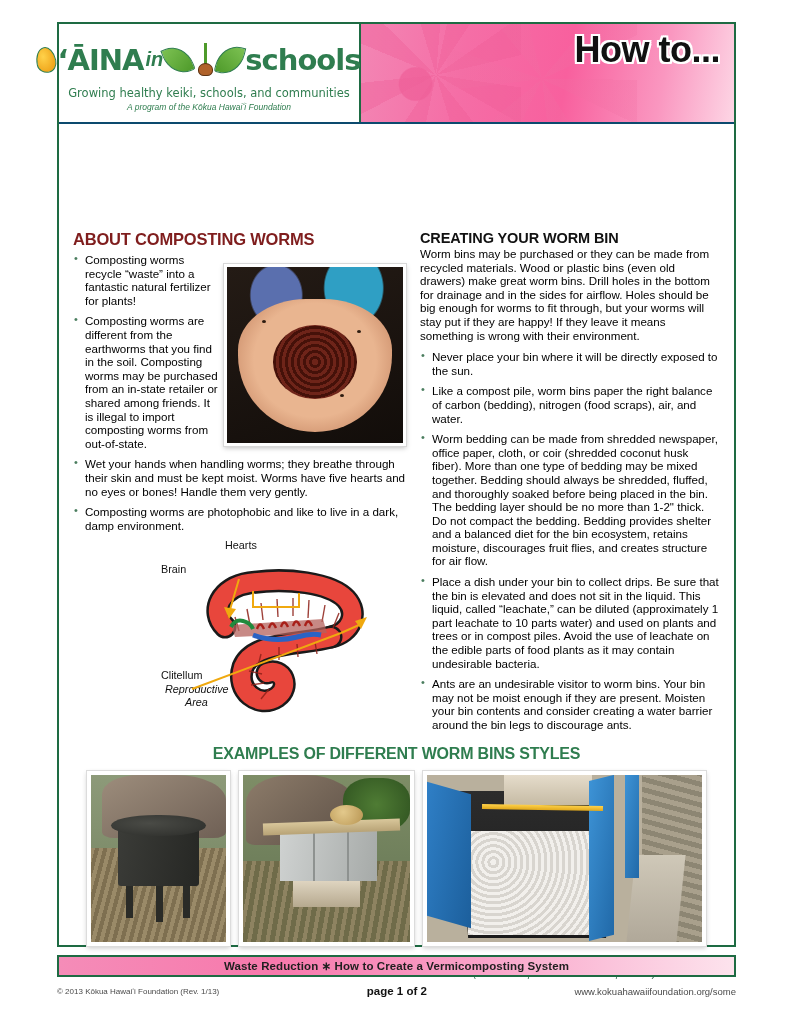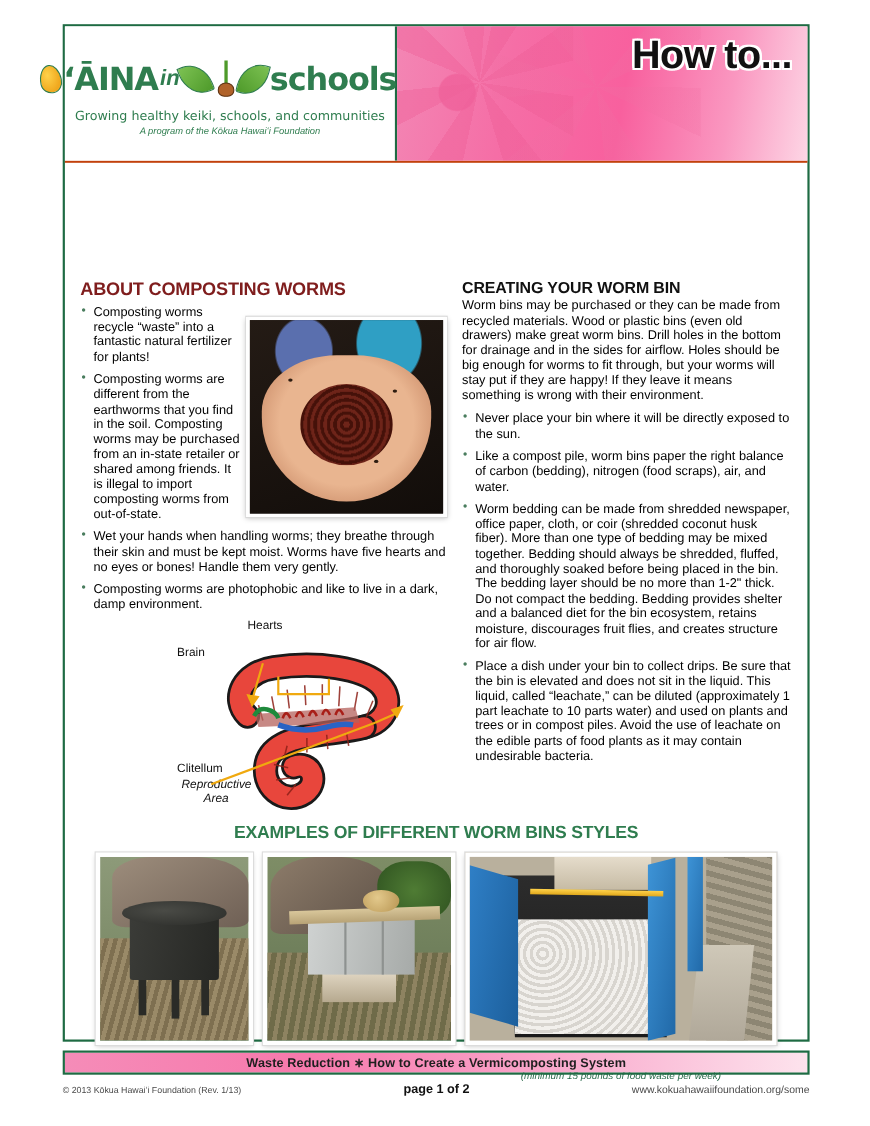--- a/index.html
+++ b/index.html
@@ -13,21 +13,21 @@
 
   
   .frame {
     position: absolute; left: 57px; top: 22px;
     width: 679px; height: 925px;
     border: 2px solid #1e6b43;
     background: #fff;
   }
 
   
-  .header { position: relative; height: 124px; display: flex; border-bottom: 2px solid #c2410c; }
+  .header { position: relative; height: 100px; display: flex; border-bottom: 2px solid #0c4a6e; }
   .header-left {
     width: 302px; height: 100%;
     background: #ffffff;
     border-right: 2px solid #1e6b43;
     display: flex; flex-direction: column;
     align-items: center; justify-content: center;
     position: relative;
   }
   .header-right {
     flex: 1; height: 100%;
@@ -392,20 +392,21 @@
         </div>
 
         <div class="col-right">
           <div class="rc-head">CREATING YOUR WORM BIN</div>
           <div class="rc-intro">Worm bins may be purchased or they can be made from recycled materials. Wood or plastic bins (even old drawers) make great worm bins. Drill holes in the bottom for drainage and in the sides for airflow. Holes should be big enough for worms to fit through, but your worms will stay put if they are happy! If they leave it means something is wrong with their environment.</div>
           <ul class="bul" style="margin-top:8px;">
             <li>Never place your bin where it will be directly exposed to the sun.</li>
             <li>Like a compost pile, worm bins paper the right balance of carbon (bedding), nitrogen (food scraps), air, and water.</li>
             <li>Worm bedding can be made from shredded newspaper, office paper, cloth, or coir (shredded coconut husk fiber). More than one type of bedding may be mixed together. Bedding should always be shredded, fluffed, and thoroughly soaked before being placed in the bin. The bedding layer should be no more than 1-2" thick. Do not compact the bedding. Bedding provides shelter and a balanced diet for the bin ecosystem, retains moisture, discourages fruit flies, and creates structure for air flow.</li>
             <li>Place a dish under your bin to collect drips. Be sure that the bin is elevated and does not sit in the liquid. This liquid, called “leachate,”  can be diluted (approximately 1 part leachate to 10 parts water) and used on plants and trees or in compost piles. Avoid the use of leachate on the edible parts of food plants as it may contain undesirable bacteria.</li>
+            <li>Ants are an undesirable visitor to worm bins. Your bin may not be moist enough if they are present. Moisten your bin contents and consider creating a water barrier around the bin legs to discourage ants.</li>
           </ul>
         </div>
       </div>
 
       <div class="examples">
         <div class="ex-title">EXAMPLES OF DIFFERENT WORM BINS STYLES</div>
         <div class="ex-row">
 
           <div class="ex-item">
             <div class="ex-frame ph1">

